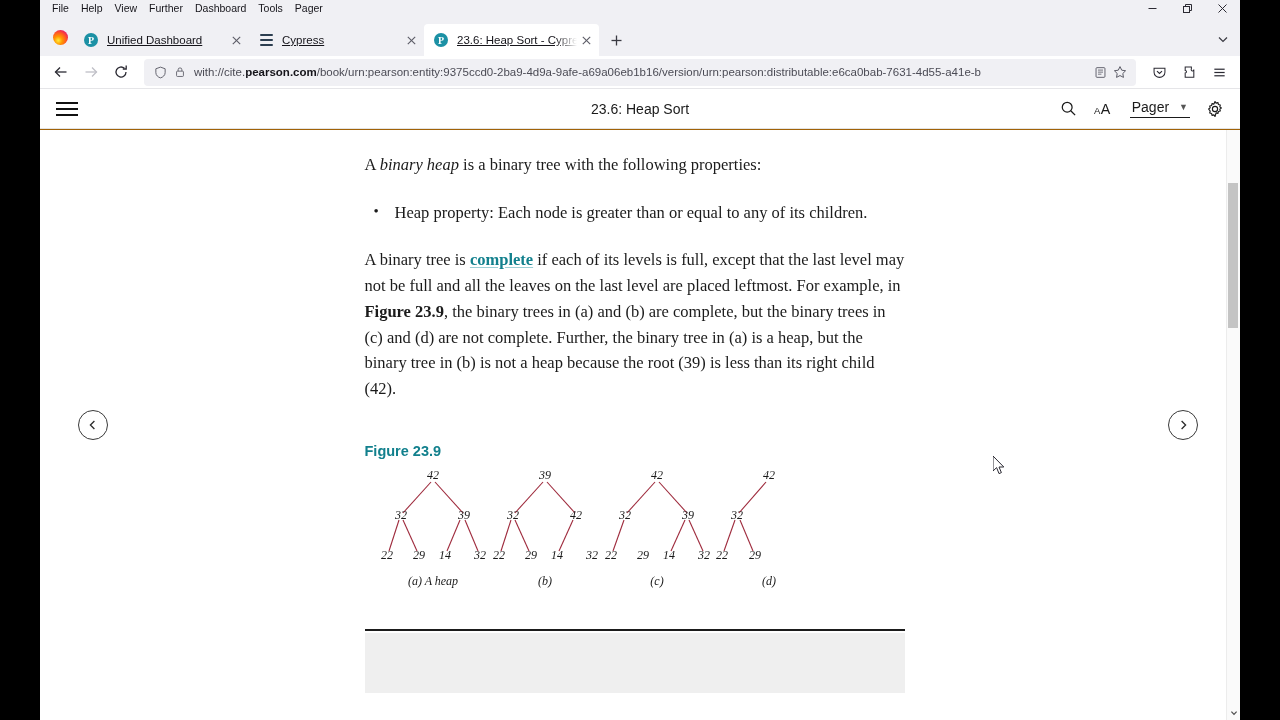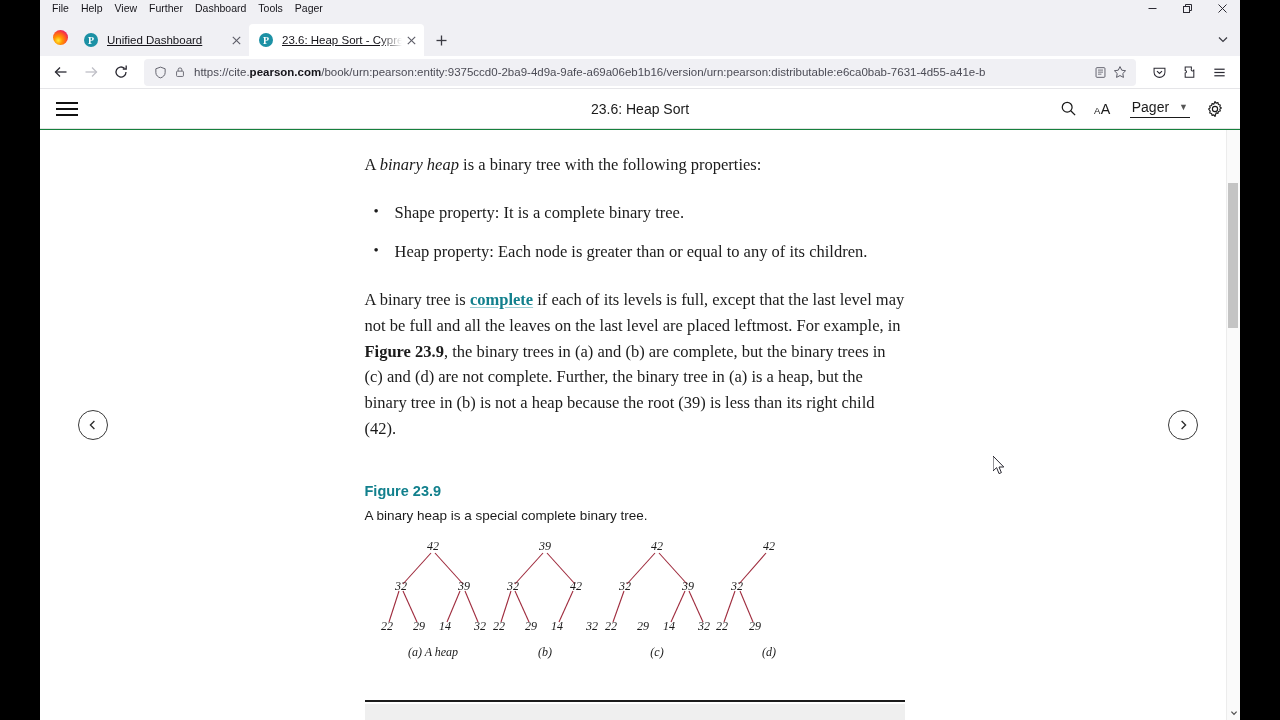--- a/index.html
+++ b/index.html
@@ -205,21 +205,21 @@
   }
   .url-text b { color: #15141a; font-weight: 700; margin-top: 11px; }
   .urlbar-right {
     display: flex; align-items: center; flex: 0 0 auto;
   }
   .toolbar-right { display: flex; align-items: center; flex: 0 0 auto; }
 
   
   .viewport {
     flex: 1 1 auto;
-    background: #15803d;
+    background: #a16207;
     position: relative;
     overflow: hidden;
   }
 
   
   .app-header {
     height: 40px;
     background: #ffffff;
     border-bottom: 1px solid #e3e3e3;
     display: flex;
@@ -447,20 +447,36 @@
         </span>
         <span class="tab-title">Unified Dashboard</span>
         <span class="tab-close">
           <svg width="9" height="9" viewBox="0 0 9 9">
               <line x1="0.8" y1="0.8" x2="8.2" y2="8.2" stroke="currentColor" stroke-width="1.1"></line>
               <line x1="8.2" y1="0.8" x2="0.8" y2="8.2" stroke="currentColor" stroke-width="1.1"></line>
             </svg>
         </span>
       </div>
 
+      <div class="tab inactive">
+        <span class="tab-favicon">
+          <span class="favicon-cypress">
+              <i></i>
+              <i></i>
+              <i></i>
+            </span>
+        </span>
+        <span class="tab-title">Cypress</span>
+        <span class="tab-close">
+          <svg width="9" height="9" viewBox="0 0 9 9">
+              <line x1="0.8" y1="0.8" x2="8.2" y2="8.2" stroke="currentColor" stroke-width="1.1"></line>
+              <line x1="8.2" y1="0.8" x2="0.8" y2="8.2" stroke="currentColor" stroke-width="1.1"></line>
+            </svg>
+        </span>
+      </div>
 
       <div class="tab active">
         <span class="tab-favicon">
           <span class="favicon-pearson">P</span>
         </span>
         <span class="tab-title">23.6: Heap Sort - Cypress Preview</span>
         <span class="tab-close">
           <svg width="9" height="9" viewBox="0 0 9 9">
               <line x1="0.8" y1="0.8" x2="8.2" y2="8.2" stroke="currentColor" stroke-width="1.1"></line>
               <line x1="8.2" y1="0.8" x2="0.8" y2="8.2" stroke="currentColor" stroke-width="1.1"></line>
@@ -509,21 +525,21 @@
           <svg width="13" height="13" viewBox="0 0 14 14">
               <path d="M7 1.2 L12 3 V7.2 C12 10 9.6 12.1 7 12.8 C4.4 12.1 2 10 2 7.2 V3 Z" fill="none" stroke="currentColor" stroke-width="1"></path>
             </svg>
         </span>
         <span class="urlbar-ico">
           <svg width="12" height="12" viewBox="0 0 14 14">
             <rect x="3" y="6" width="8" height="6.2" rx="1" fill="none" stroke="currentColor" stroke-width="1"></rect>
             <path d="M4.8 6 V4.4 a2.2 2.2 0 0 1 4.4 0 V6" fill="none" stroke="currentColor" stroke-width="1"></path>
           </svg>
         </span>
-        <span class="url-text"><span>https://cite.</span><b>pearson.com</b><span>/book/urn:pearson:entity:9375ccd0-2ba9-4d9a-9afe-a69a06eb1b16/version/urn:pearson:distributable:e6ca0bab-7631-4d55-a41e-b</span></span>
+        <span class="url-text"><span>with://cite.</span><b>pearson.com</b><span>/book/urn:pearson:entity:9375ccd0-2ba9-4d9a-9afe-a69a06eb1b16/version/urn:pearson:distributable:e6ca0bab-7631-4d55-a41e-b</span></span>
         <span class="urlbar-right">
           <span class="urlbar-ico">
             <svg width="13" height="13" viewBox="0 0 14 14">
                 <rect x="2.2" y="1.8" width="9.6" height="10.4" rx="1" fill="none" stroke="currentColor" stroke-width="1"></rect>
                 <line x1="4.3" y1="4.4" x2="9.7" y2="4.4" stroke="currentColor" stroke-width="0.9"></line>
                 <line x1="4.3" y1="6.6" x2="9.7" y2="6.6" stroke="currentColor" stroke-width="0.9"></line>
                 <line x1="4.3" y1="8.8" x2="8" y2="8.8" stroke="currentColor" stroke-width="0.9"></line>
               </svg>
           </span>
           <span class="urlbar-ico">
@@ -591,29 +607,27 @@
         </div>
       </div>
 
       <div class="page-scroll">
         <div class="page-sheet">
           <div class="prose">
 
             <p class="lead"><span>A </span><em>binary heap</em><span> is a binary tree with the following properties:</span></p>
 
             <ul>
-              <li>Shape property: It is a complete binary tree.</li>
               <li>Heap property: Each node is greater than or equal to any of its children.</li>
             </ul>
 
             <p><span>A binary tree is </span><a class="glossary-link" href="#">complete</a><span> if each of its levels is full, except that the last level may not be full and all the leaves on the last level are placed leftmost. For example, in </span><strong>Figure 23.9</strong><span>, the binary trees in (a) and (b) are complete, but the binary trees in (c) and (d) are not complete. Further, the binary tree in (a) is a heap, but the binary tree in (b) is not a heap because the root (39) is less than its right child (42).</span></p>
 
             <div class="fig-block">
               <div class="fig-title">Figure 23.9</div>
-              <div class="fig-caption">A binary heap is a special complete binary tree.</div>
 
               <div class="fig-figure">
                 <svg class="trees-svg" width="500" height="130" viewBox="0 0 500 130">
                   <g font-family="Liberation Serif, serif" font-size="12" fill="#1b1b1b" text-anchor="middle">
 
                     <g stroke="#9e2a3c" stroke-width="1.1">
                       <line x1="66" y1="17" x2="38" y2="48"></line>
                       <line x1="70" y1="17" x2="98" y2="48"></line>
                       <line x1="34" y1="55" x2="24" y2="86"></line>
                       <line x1="38" y1="55" x2="52" y2="86"></line>

